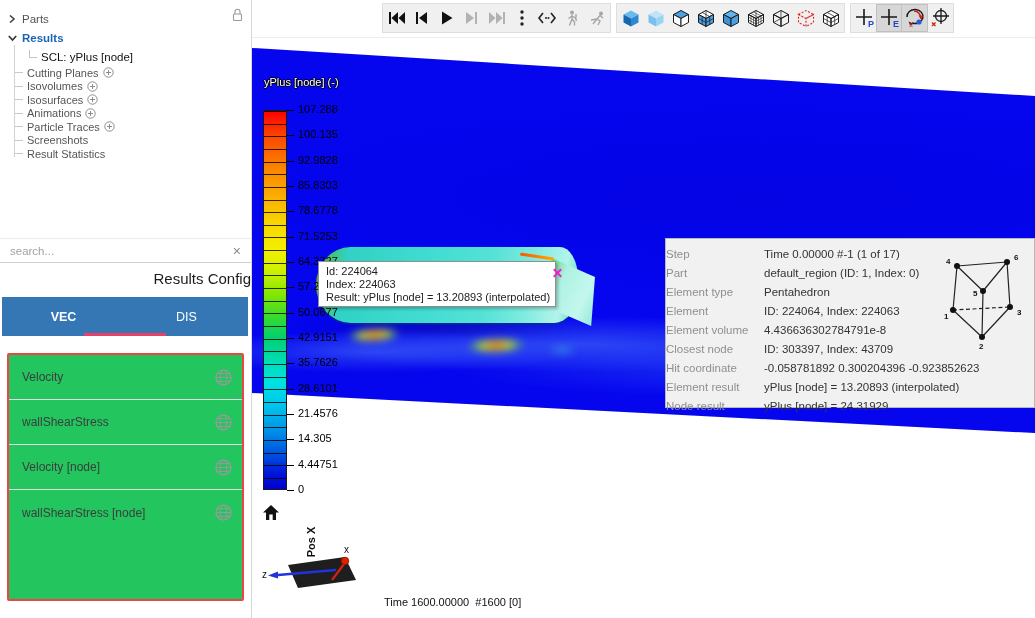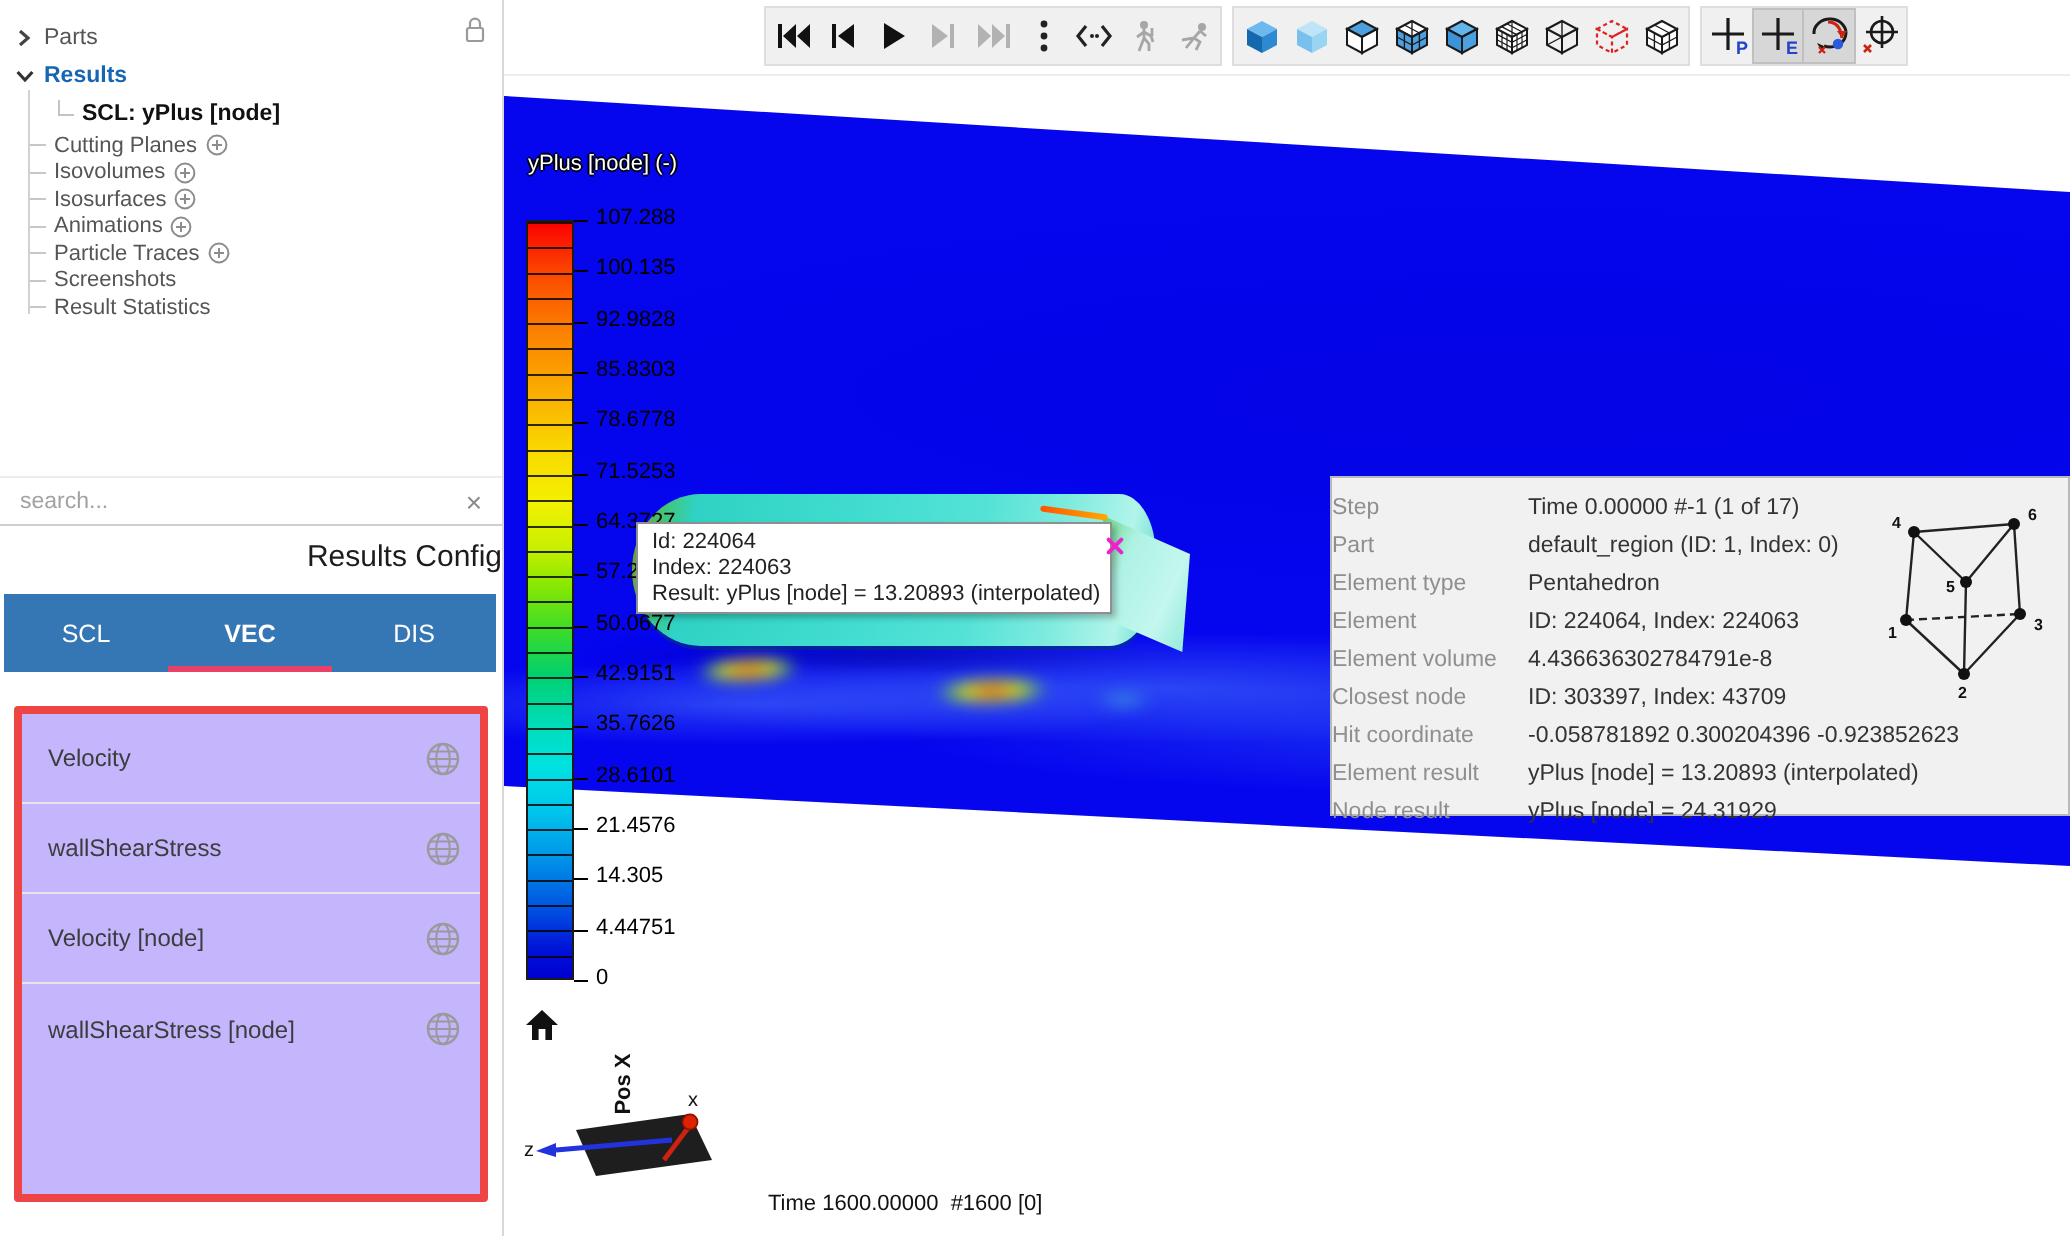--- a/index.html
+++ b/index.html
@@ -7,39 +7,39 @@
   .app { position:relative; width:1035px; height:618px; overflow:hidden; background:#fff; }
 
   
   .left-panel { position:absolute; left:0; top:0; width:252px; height:618px; background:#fff; border-right:1px solid #d8d8d8; }
   .tree { position:absolute; left:8px; top:9px; right:6px; font-size:11px; color:#555; }
   .rail { position:absolute; left:6px; top:36px; width:1px; height:112px; background:#d2d2d2; }
   .trow { display:flex; align-items:center; height:13.5px; cursor:pointer; white-space:nowrap; }
   .trow.lg { height:19px; font-size:11.5px; }
   .trow .chev { width:14px; display:flex; align-items:center; }
   .lbl-results { color:#1766b5; font-weight:bold;text-align:right; }
-  .lbl-scl { color:#111; font-weight:bold; }
+  .lbl-scl { color:#111; font-weight:normal; }
   .scl-elbow { width:8px; height:8px; border-left:1px solid #c4c4c4; border-bottom:1px solid #c4c4c4; margin:-6px 4px 0 21px; }
   .dash { width:8px; height:1px; background:#c8c8c8; margin:0 4px 0 7px; flex:none; }
   .addic { margin-left:4px; }
   .lock { position:absolute; top:8px; right:8px; }
 
   .search-row { position:absolute; top:238px; left:0; width:251px; height:25px; border-top:1px solid #ececec; border-bottom:1px solid #cfcfcf; display:flex; align-items:center; padding:0 10px; background:#fff; }
   .search-row input { flex:1; border:none; outline:none; font-size:11.5px; color:#444; font-family:"Liberation Sans",sans-serif; }
   .search-row input::placeholder { color:#a2a2a2; }
   .search-clear { color:#8a8a8a; font-size:14px; cursor:pointer; line-height:1; }
 
   .cfg-title { position:absolute; top:270px; left:0; width:251px; text-align:right; font-size:15px; color:#1c1c1c; }
 
   .tabs { position:absolute; top:297px; left:2px; width:246px; height:39px; background:#3577b4; display:flex; }
   .tab { flex:1; display:flex; align-items:center; justify-content:center; color:#fff; font-size:12.5px; cursor:pointer; }
   .tab.active { font-weight:bold; }
   .tab-underline { position:absolute; left:33.33%; bottom:0; width:33.33%; height:3px; background:#e84066; }
 
-  .fields { position:absolute; top:353px; left:7px; width:237px; height:248px; border:4px solid #ef4444; border-radius:2px; background:#c4b5fd; }
+  .fields { position:absolute; top:353px; left:7px; width:237px; height:248px; border:2px solid #ef4444; border-radius:2px; background:#22c55e; }
   .field { height:45px; display:flex; align-items:center; padding:0 10px 0 13px; font-size:12px; color:#3d3d3d; border-bottom:1px solid #e4e4e4; cursor:pointer; }
   .field:last-child { border-bottom:none; }
   .globe { margin-left:auto; flex:none; }
 
   
   .vp { position:absolute; left:252px; top:0; width:783px; height:618px; background:#fff; overflow:hidden; }
   .vp-line { position:absolute; top:37px; left:0; width:783px; height:1px; background:#ededed; }
 
   .toolbar { position:absolute; left:130px; top:3px; display:flex; gap:5px; z-index:10; }
   .tgroup { display:flex; background:#f0f0f0; border:1px solid #dedede; padding:1px; }
@@ -204,21 +204,20 @@
     </div>
 
     <div class="search-row">
       <input type="text" placeholder="search..." style="">
       <span class="search-clear">×</span>
     </div>
 
     <div class="cfg-title">Results Config</div>
 
     <div class="tabs">
-      <div class="tab">SCL</div>
       <div class="tab active">VEC</div>
       <div class="tab">DIS</div>
       <div class="tab-underline"></div>
     </div>
 
     <div class="fields">
       <div class="field">
         <span>Velocity</span>
         <span class="globe">
             <svg width="17" height="17" viewBox="0 0 17 17">

